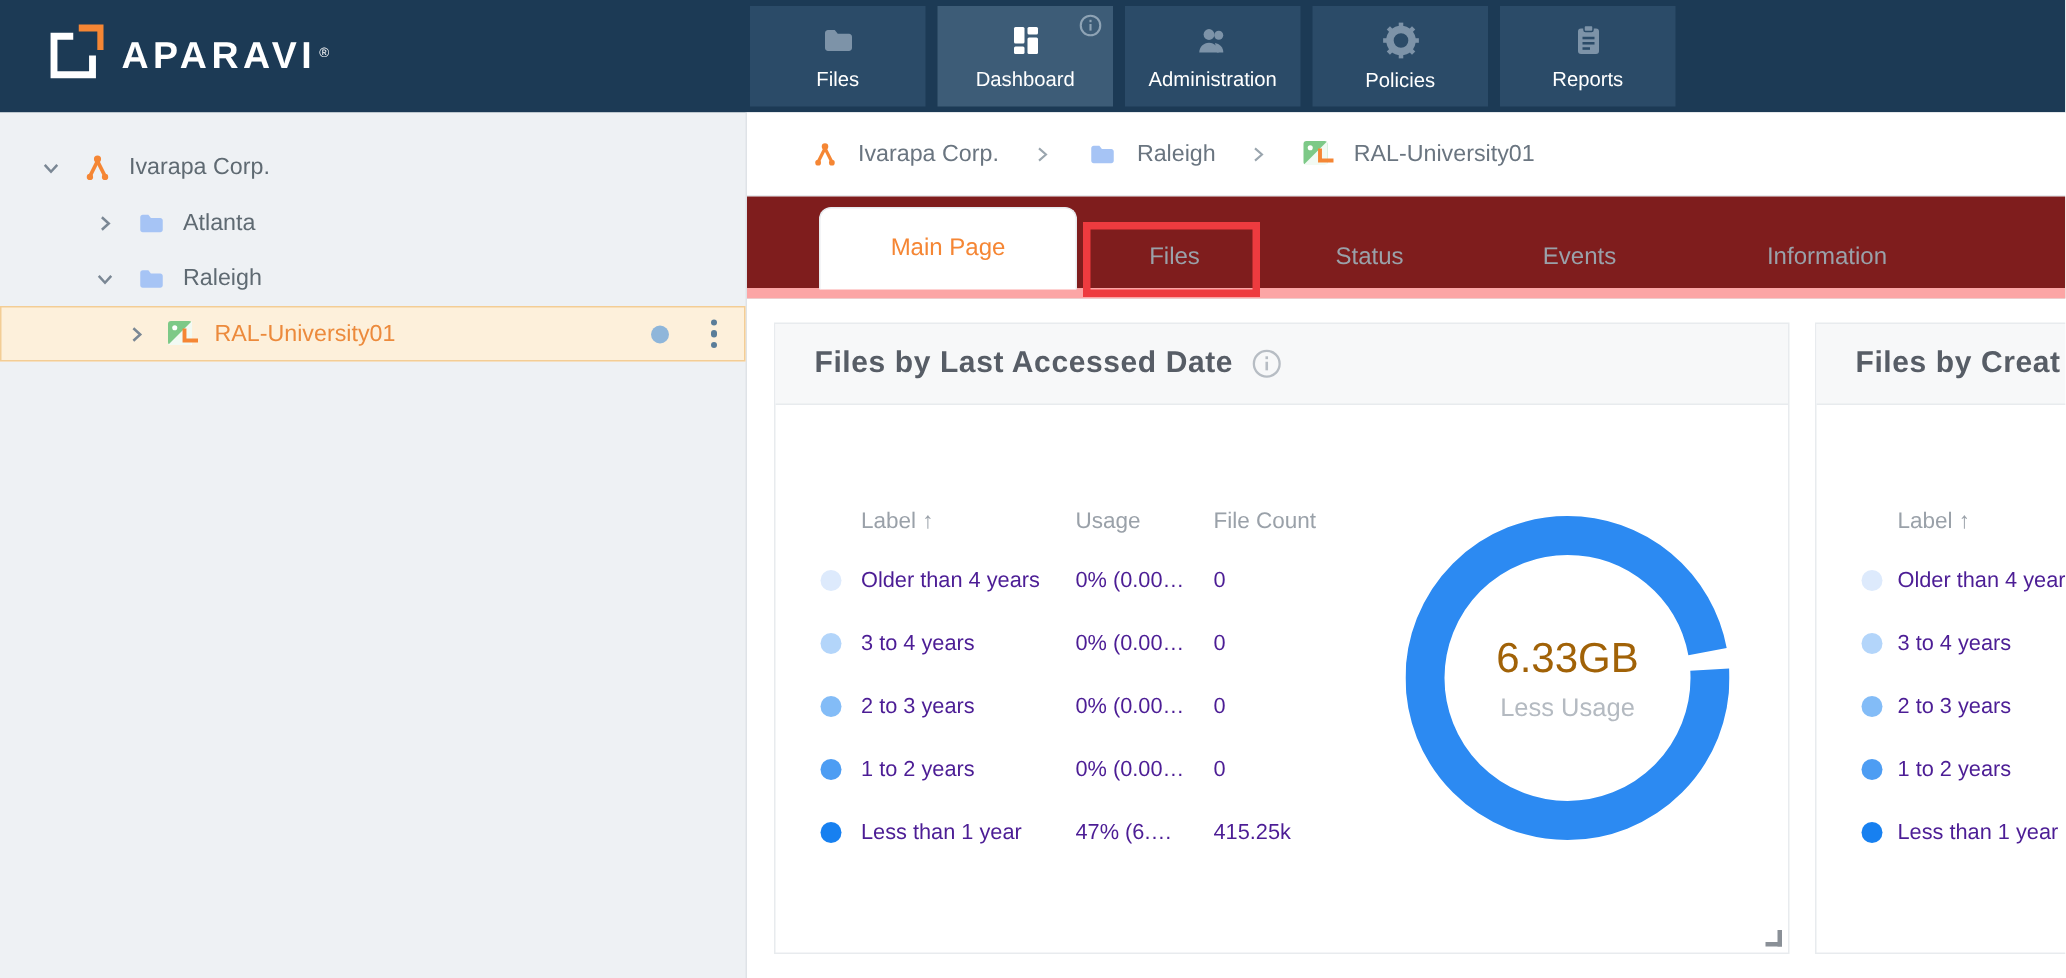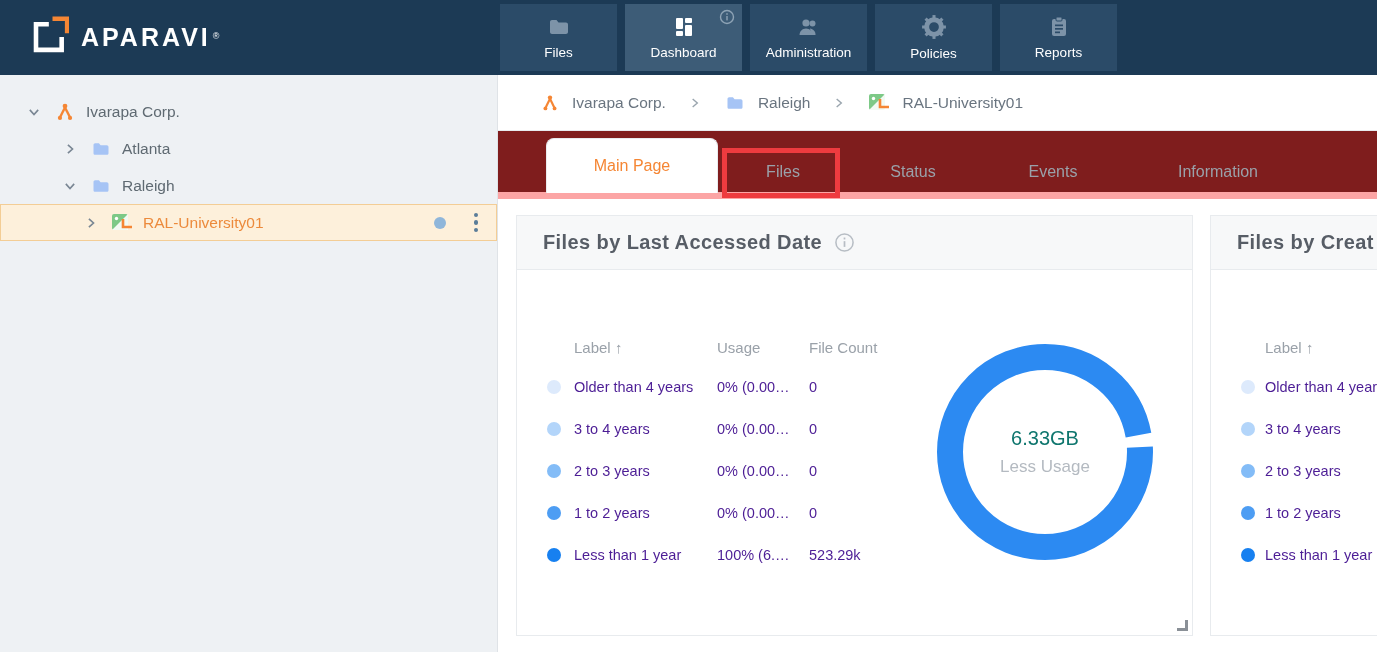--- a/index.html
+++ b/index.html
@@ -58,21 +58,21 @@
   .tbl-grid { display:grid; grid-template-columns:14px 130px 79px 90px; column-gap:13px;
               align-items:center; height:42px; }
   .tbl-grid.hdr { height:38px; color:#9aa1a9; font-size:15px; }
   .card2 .tbl-grid { grid-template-columns:14px 300px; column-gap:10px; }
   .cell { font-size:14.5px; color:#4c1d95; white-space:nowrap; }
   .dot { width:14px; height:14px; border-radius:50%; }
 
   .donut-wrap { position:absolute; left:420px; top:128px; width:216px; height:216px; }
   .donut-center { position:absolute; left:0; top:0; width:216px; height:216px; display:flex;
                   flex-direction:column; align-items:center; justify-content:center; gap:7px; }
-  .donut-value { font-size:20px; color:#0f766e; font-weight:500; }
+  .donut-value { font-size:28px; color:#a16207; font-weight:500; }
   .donut-label { font-size:17px; color:#b4bac1; }
 
   .resize-handle { position:absolute; right:4px; bottom:4px; width:11px; height:11px;
                    border-right:3px solid #8a9097; border-bottom:3px solid #8a9097; cursor:nwse-resize; }
 </style>
 </head>
 <body>
 
 <div class="app">
 
@@ -310,22 +310,22 @@
           </div>
           <div class="tbl-grid">
             <span class="dot" style="background-color: rgb(77, 157, 243);"></span>
             <span class="cell">1 to 2 years</span>
             <span class="cell">0% (0.00…</span>
             <span class="cell">0</span>
           </div>
           <div class="tbl-grid">
             <span class="dot" style="background-color: rgb(23, 128, 240);"></span>
             <span class="cell">Less than 1 year</span>
-            <span class="cell">100% (6.…</span>
-            <span class="cell">523.29k</span>
+            <span class="cell">47% (6.…</span>
+            <span class="cell">415.25k</span>
           </div>
         </div>
 
         <div class="donut-wrap">
           <svg width="216" height="216" viewBox="0 0 216 216">
             <circle cx="108" cy="108" r="95" fill="none" stroke="#2c8af2" stroke-width="26" stroke-dasharray="585 12" stroke-dashoffset="6"></circle>
           </svg>
           <div class="donut-center">
             <span class="donut-value">6.33GB</span>
             <span class="donut-label">Less Usage</span>

